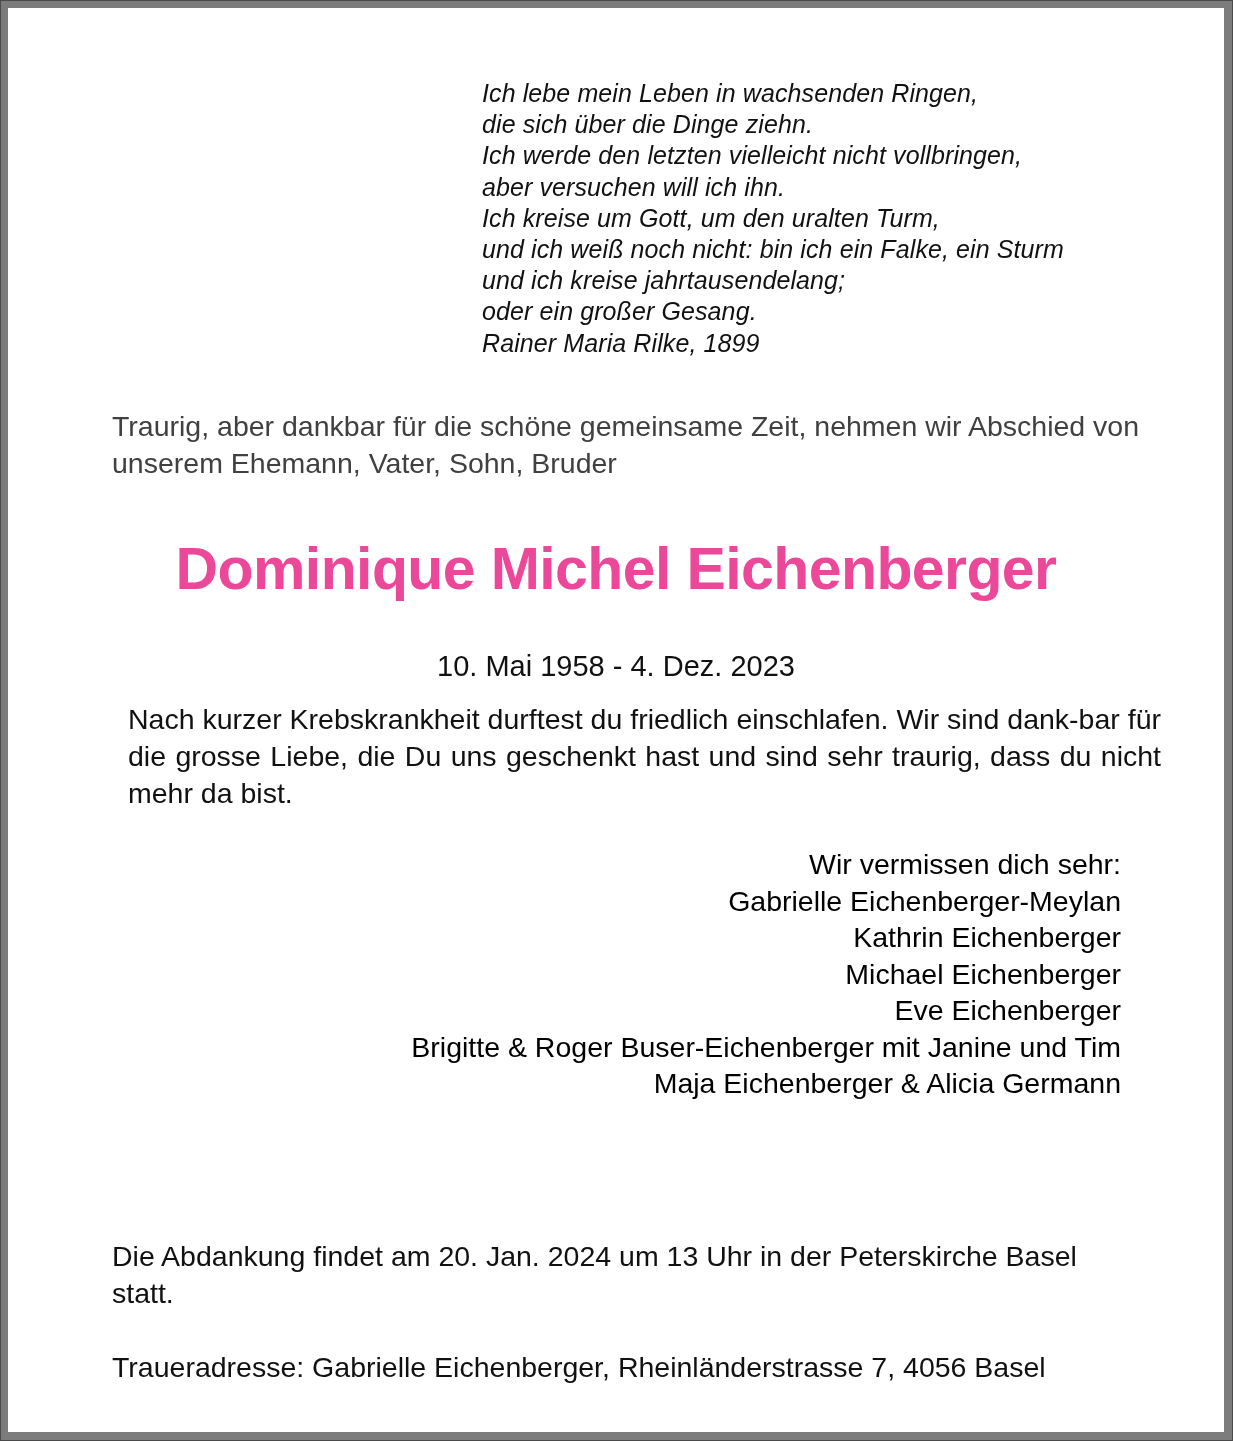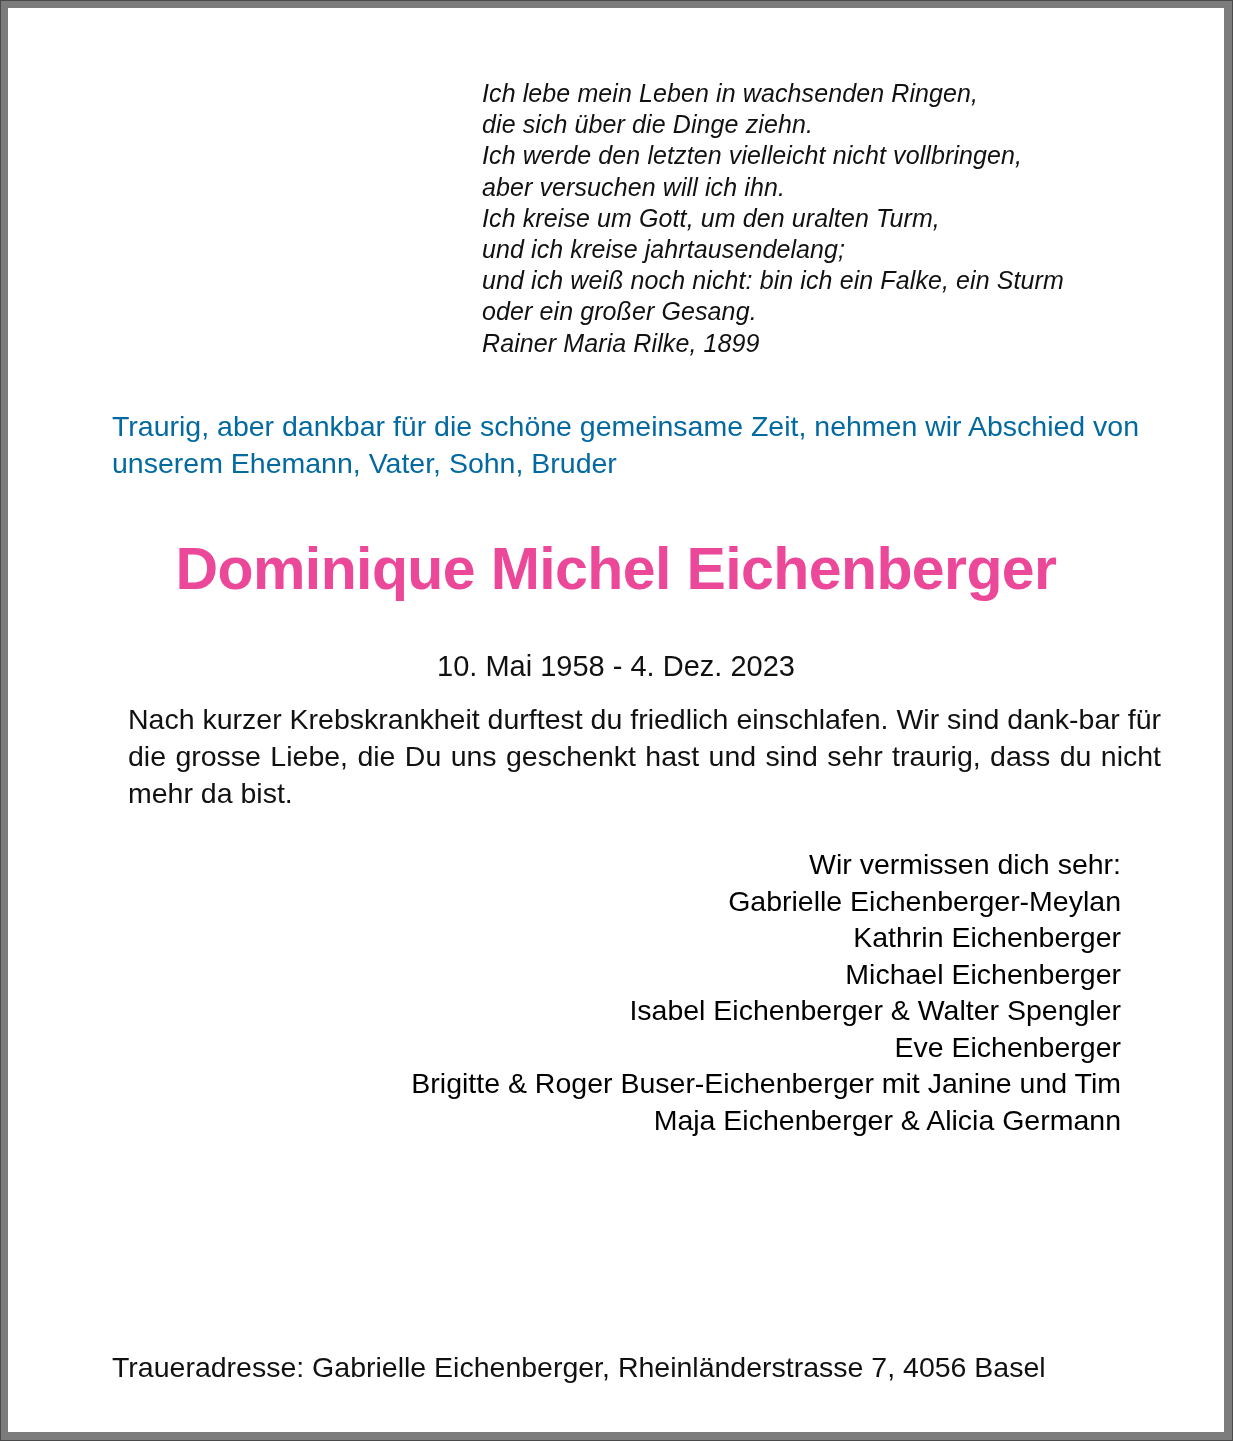--- a/index.html
+++ b/index.html
@@ -55,21 +55,21 @@
 
   
   .intro {
     position: absolute;
     left: 104px;
     top: 400px;
     width: 1030px;
     font-size: 28.5px;
     line-height: 37px;
     font-weight: 400;
-    color: #0369a1;
+    color: #404040;
   }
 
   
   .name {
     position: absolute;
     left: 0;
     right: 0;
     top: 527px;
     text-align: center;
     font-size: 59px;
@@ -139,40 +139,40 @@
 
 <div id="notice">
   <div id="inner">
 
     <div class="poem">
       <span class="line">Ich lebe mein Leben in wachsenden Ringen,</span>
       <span class="line">die sich über die Dinge ziehn.</span>
       <span class="line">Ich werde den letzten vielleicht nicht vollbringen,</span>
       <span class="line">aber versuchen will ich ihn.</span>
       <span class="line">Ich kreise um Gott, um den uralten Turm,</span>
+      <span class="line">und ich weiß noch nicht: bin ich ein Falke, ein Sturm</span>
       <span class="line">und ich kreise jahrtausendelang;</span>
-      <span class="line">und ich weiß noch nicht: bin ich ein Falke, ein Sturm</span>
       <span class="line">oder ein großer Gesang.</span>
       <span class="attribution">Rainer Maria Rilke, 1899</span>
     </div>
 
     <div class="intro">Traurig, aber dankbar für die schöne gemeinsame Zeit, nehmen wir Abschied von unserem Ehemann, Vater, Sohn, Bruder</div>
 
     <div class="name">Dominique Michel Eichenberger</div>
     <div class="dates">10. Mai 1958 - 4. Dez. 2023</div>
 
     <div class="body-par">Nach kurzer Krebskrankheit durftest du friedlich einschlafen. Wir sind dank-bar für die grosse Liebe, die Du uns geschenkt hast und sind sehr traurig, dass du nicht mehr da bist.</div>
 
     <div class="mourners">
       <span class="line">Wir vermissen dich sehr:</span>
       <span class="line">Gabrielle Eichenberger-Meylan</span>
       <span class="line">Kathrin Eichenberger</span>
       <span class="line">Michael Eichenberger</span>
-      <span class="line">Isabel Eichenberger &amp; Walter Spengler</span>
       <span class="line">Eve Eichenberger</span>
       <span class="line">Brigitte &amp; Roger Buser-Eichenberger mit Janine und Tim</span>
       <span class="line">Maja Eichenberger &amp; Alicia Germann</span>
     </div>
 
+    <div class="note note-service">Die Abdankung findet am 20. Jan. 2024 um 13 Uhr in der Peterskirche Basel statt.</div>
     <div class="note note-address">Traueradresse: Gabrielle Eichenberger, Rheinländerstrasse 7, 4056 Basel</div>
 
   </div>
 </div>
 
 </body></html>

